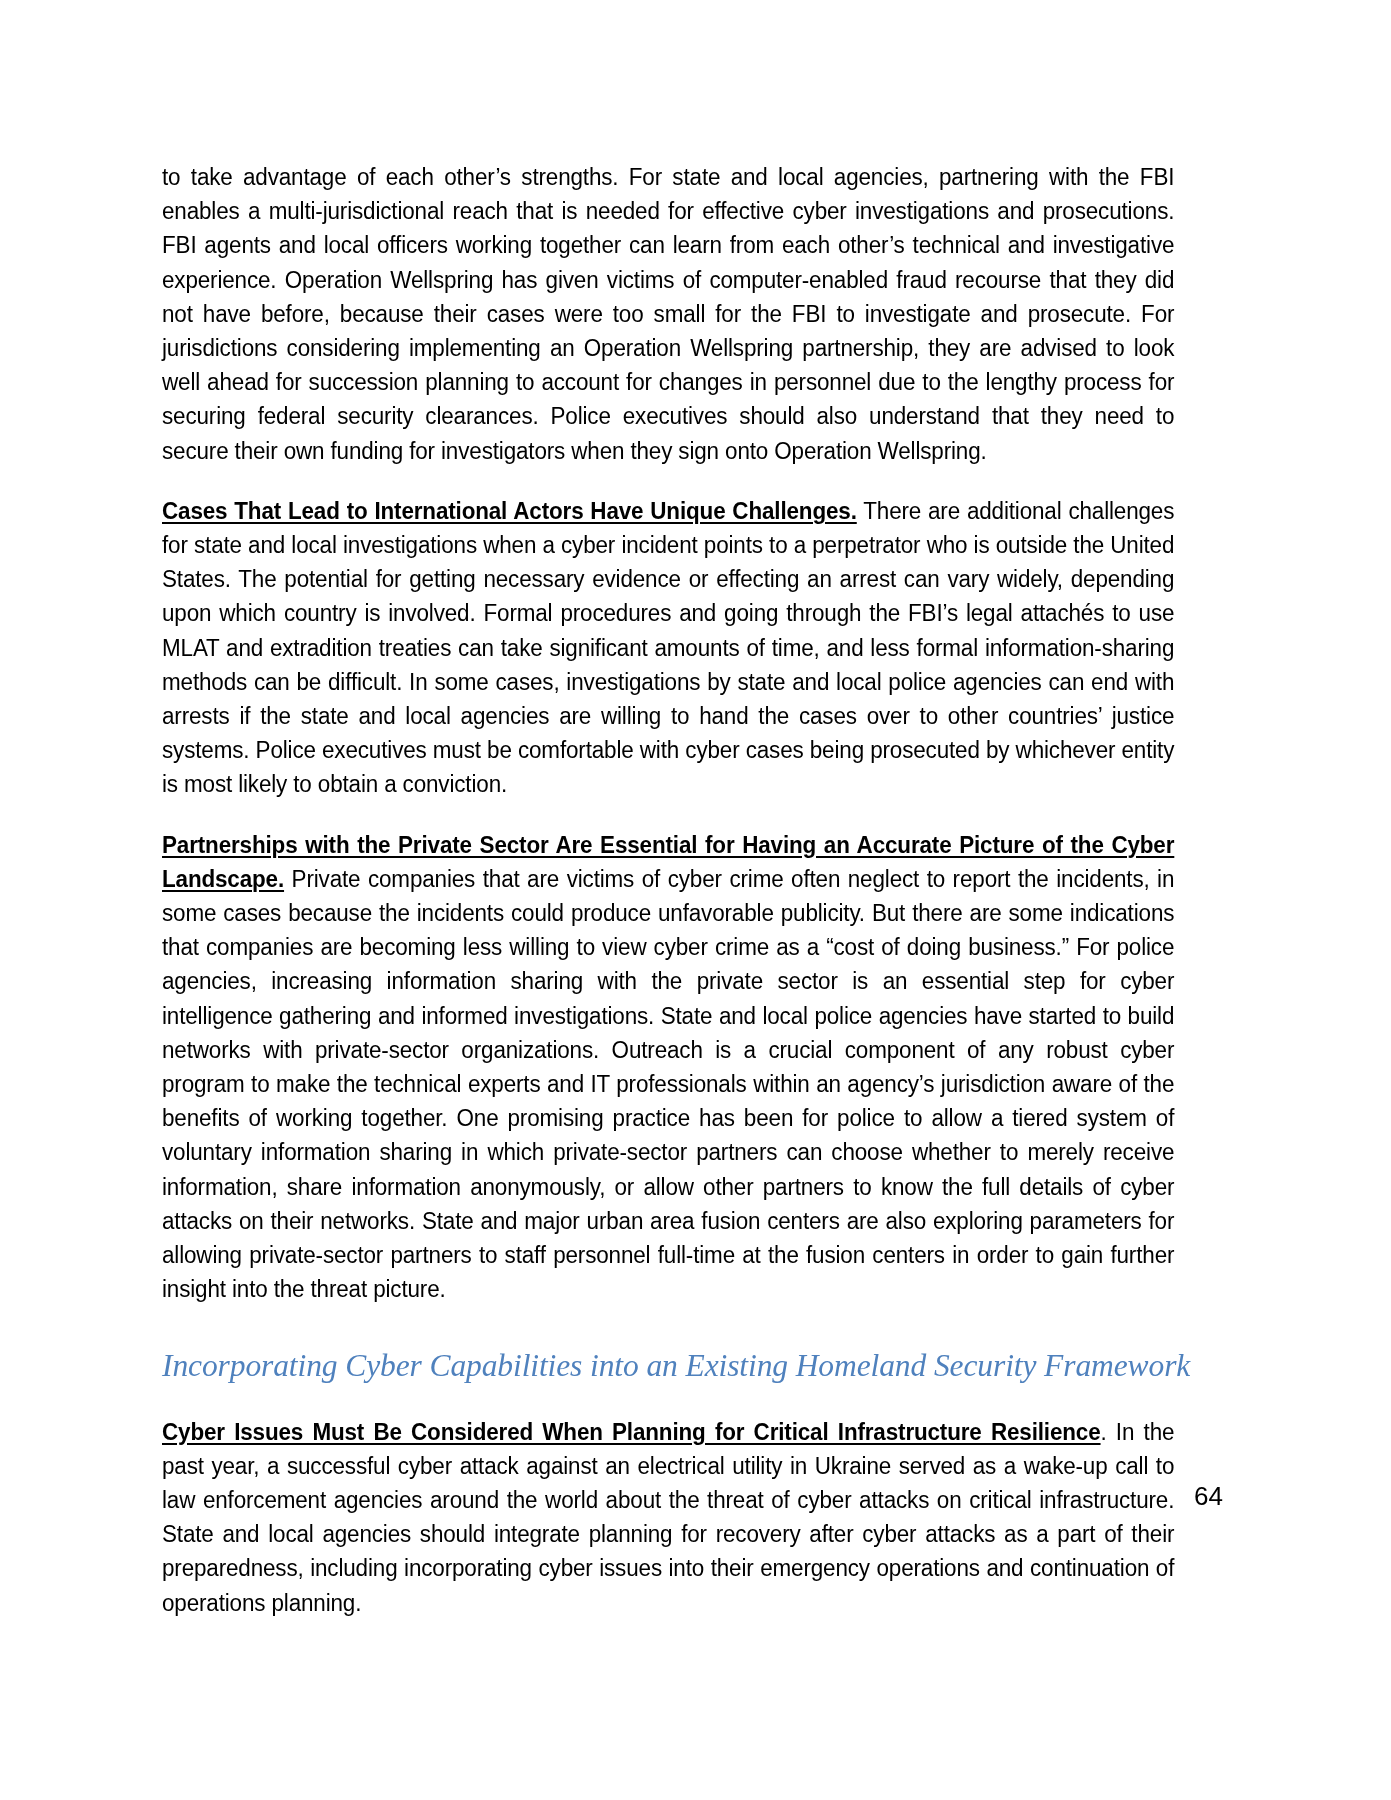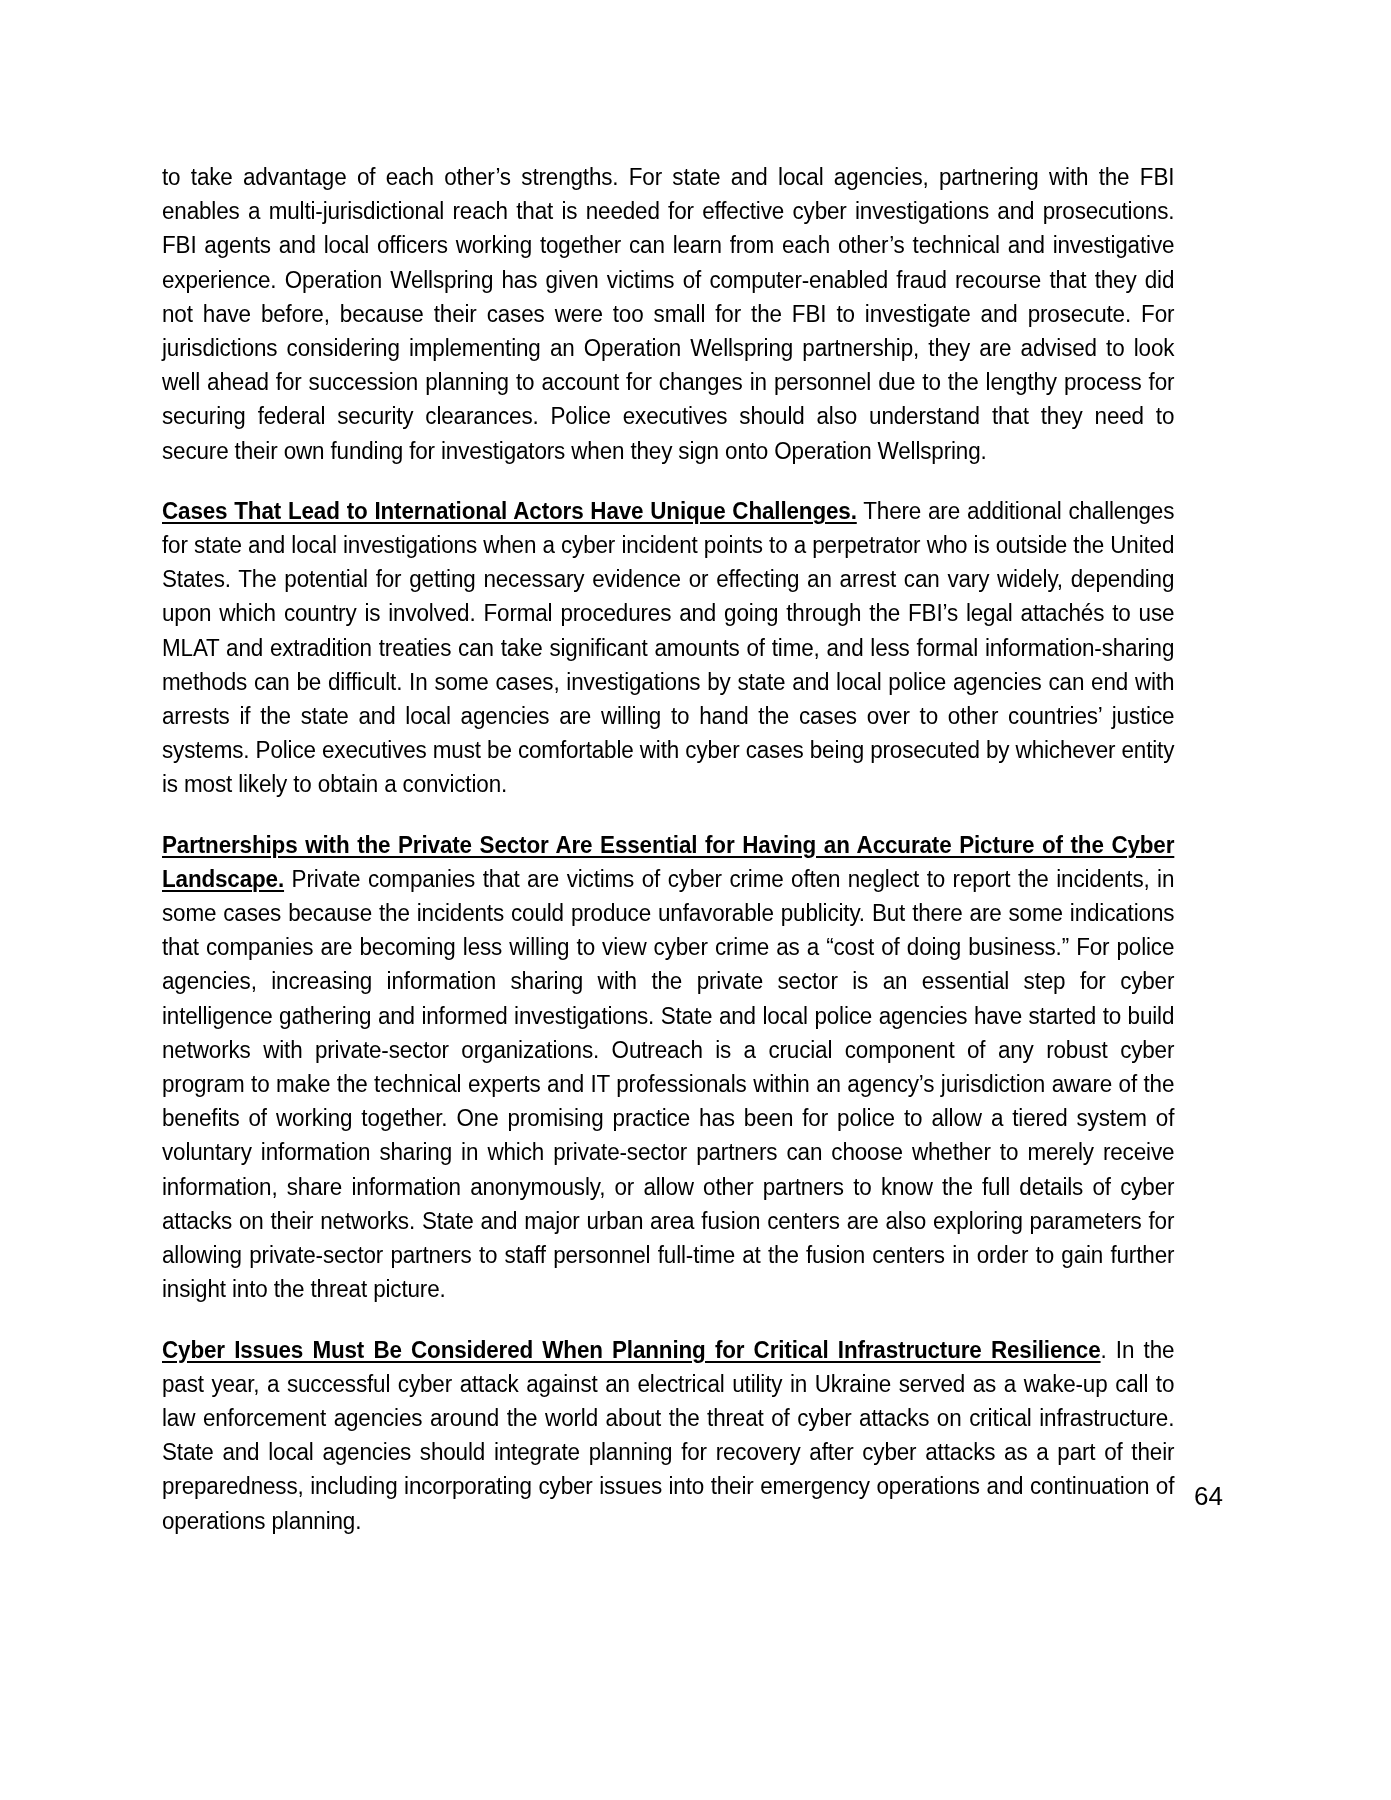--- a/index.html
+++ b/index.html
@@ -77,20 +77,21 @@
 <div class="page">
 
   <div class="content">
 
     <p class="body-par">to take advantage of each other’s strengths. For state and local agencies, partnering with the FBI enables a multi-jurisdictional reach that is needed for effective cyber investigations and prosecutions. FBI agents and local officers working together can learn from each other’s technical and investigative experience. Operation Wellspring has given victims of computer-enabled fraud recourse that they did not have before, because their cases were too small for the FBI to investigate and prosecute. For jurisdictions considering implementing an Operation Wellspring partnership, they are advised to look well ahead for succession planning to account for changes in personnel due to the lengthy process for securing federal security clearances. Police executives should also understand that they need to secure their own funding for investigators when they sign onto Operation Wellspring.</p>
 
     <p class="body-par"><span class="run-bold-ul">Cases That Lead to International Actors Have Unique Challenges.</span><span> There are additional challenges for state and local investigations when a cyber incident points to a perpetrator who is outside the United States. The potential for getting necessary evidence or effecting an arrest can vary widely, depending upon which country is involved. Formal procedures and going through the FBI’s legal attachés to use MLAT and extradition treaties can take significant amounts of time, and less formal information-sharing methods can be difficult. In some cases, investigations by state and local police agencies can end with arrests if the state and local agencies are willing to hand the cases over to other countries’ justice systems. Police executives must be comfortable with cyber cases being prosecuted by whichever entity is most likely to obtain a conviction.</span></p>
 
     <p class="body-par"><span class="run-bold-ul">Partnerships with the Private Sector Are Essential for Having an Accurate Picture of the Cyber Landscape.</span><span> Private companies that are victims of cyber crime often neglect to report the incidents, in some cases because the incidents could produce unfavorable publicity. But there are some indications that companies are becoming less willing to view cyber crime as a “cost of doing business.” For police agencies, increasing information sharing with the private sector is an essential step for cyber intelligence gathering and informed investigations. State and local police agencies have started to build networks with private-sector organizations. Outreach is a crucial component of any robust cyber program to make the technical experts and IT professionals within an agency’s jurisdiction aware of the benefits of working together. One promising practice has been for police to allow a tiered system of voluntary information sharing in which private-sector partners can choose whether to merely receive information, share information anonymously, or allow other partners to know the full details of cyber attacks on their networks. State and major urban area fusion centers are also exploring parameters for allowing private-sector partners to staff personnel full-time at the fusion centers in order to gain further insight into the threat picture.</span></p>
 
+    <h2 class="section-heading">Incorporating Cyber Capabilities into an Existing Homeland Security Framework</h2>
 
     <p class="body-par"><span class="run-bold-ul">Cyber Issues Must Be Considered When Planning for Critical Infrastructure Resilience</span><span>. In the past year, a successful cyber attack against an electrical utility in Ukraine served as a wake-up call to law enforcement agencies around the world about the threat of cyber attacks on critical infrastructure. State and local agencies should integrate planning for recovery after cyber attacks as a part of their preparedness, including incorporating cyber issues into their emergency operations and continuation of operations planning.</span></p>
 
   </div>
 
   <div class="page-number">64</div>
 
 </div>
 
 </body></html>

